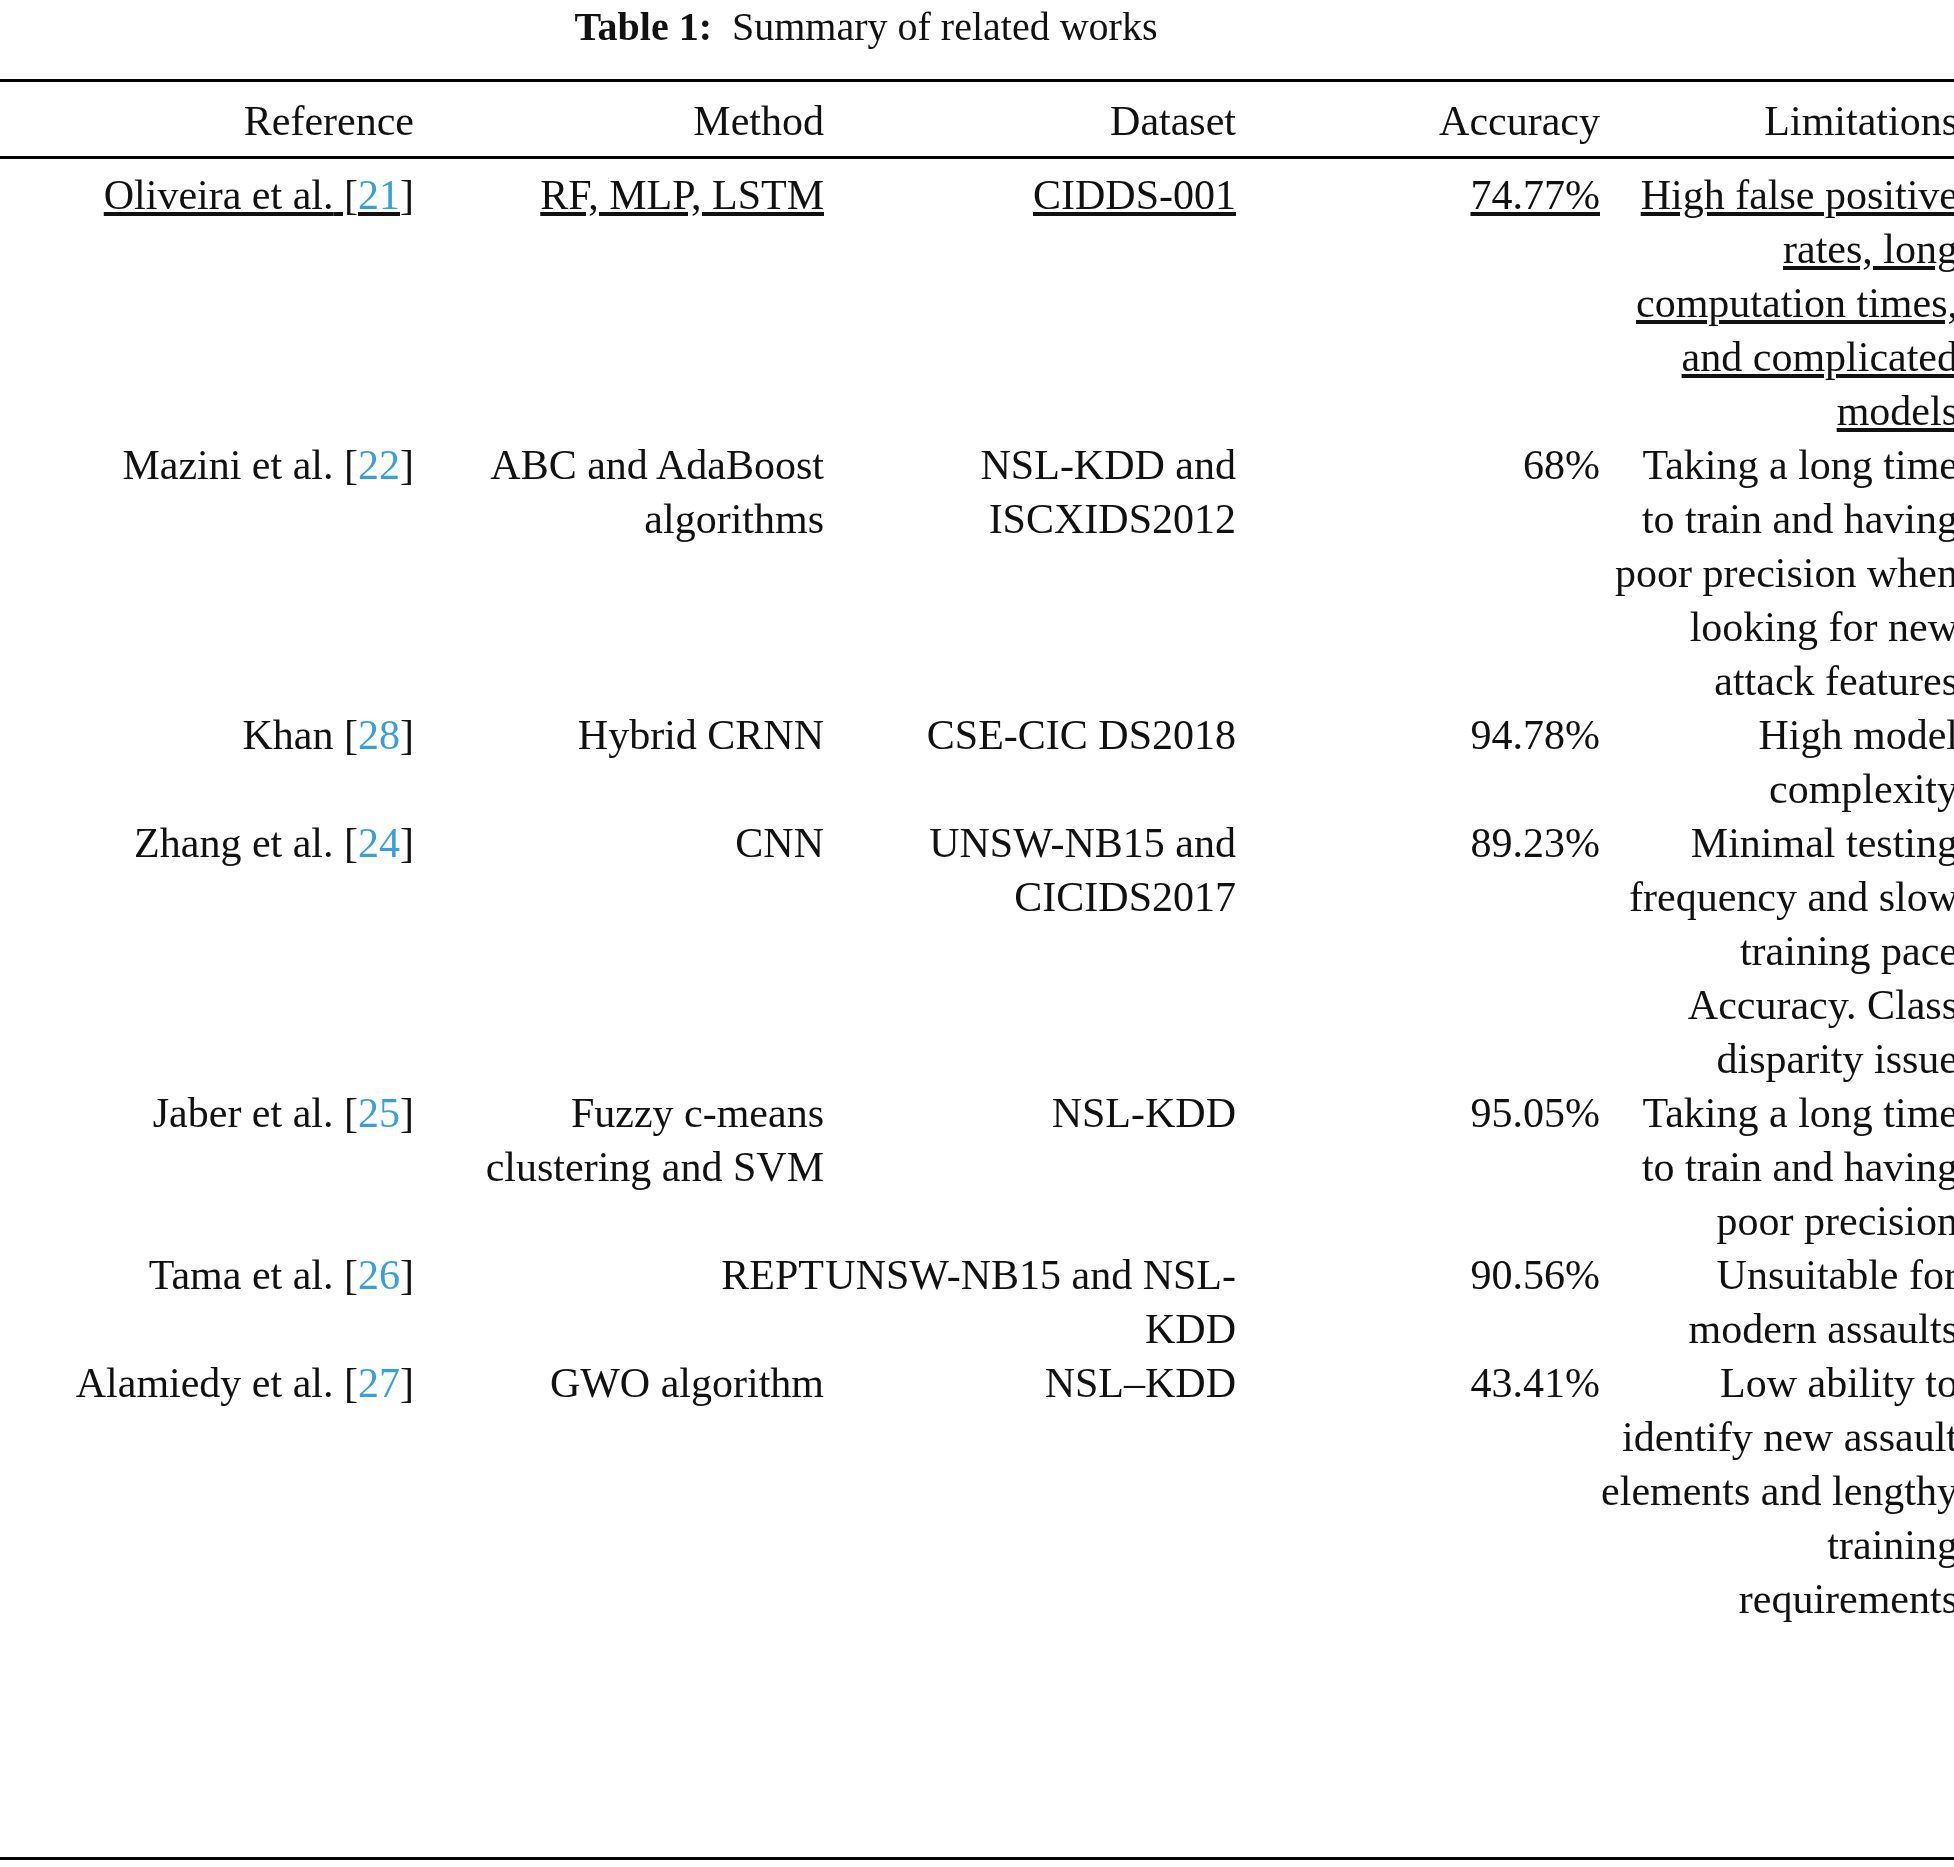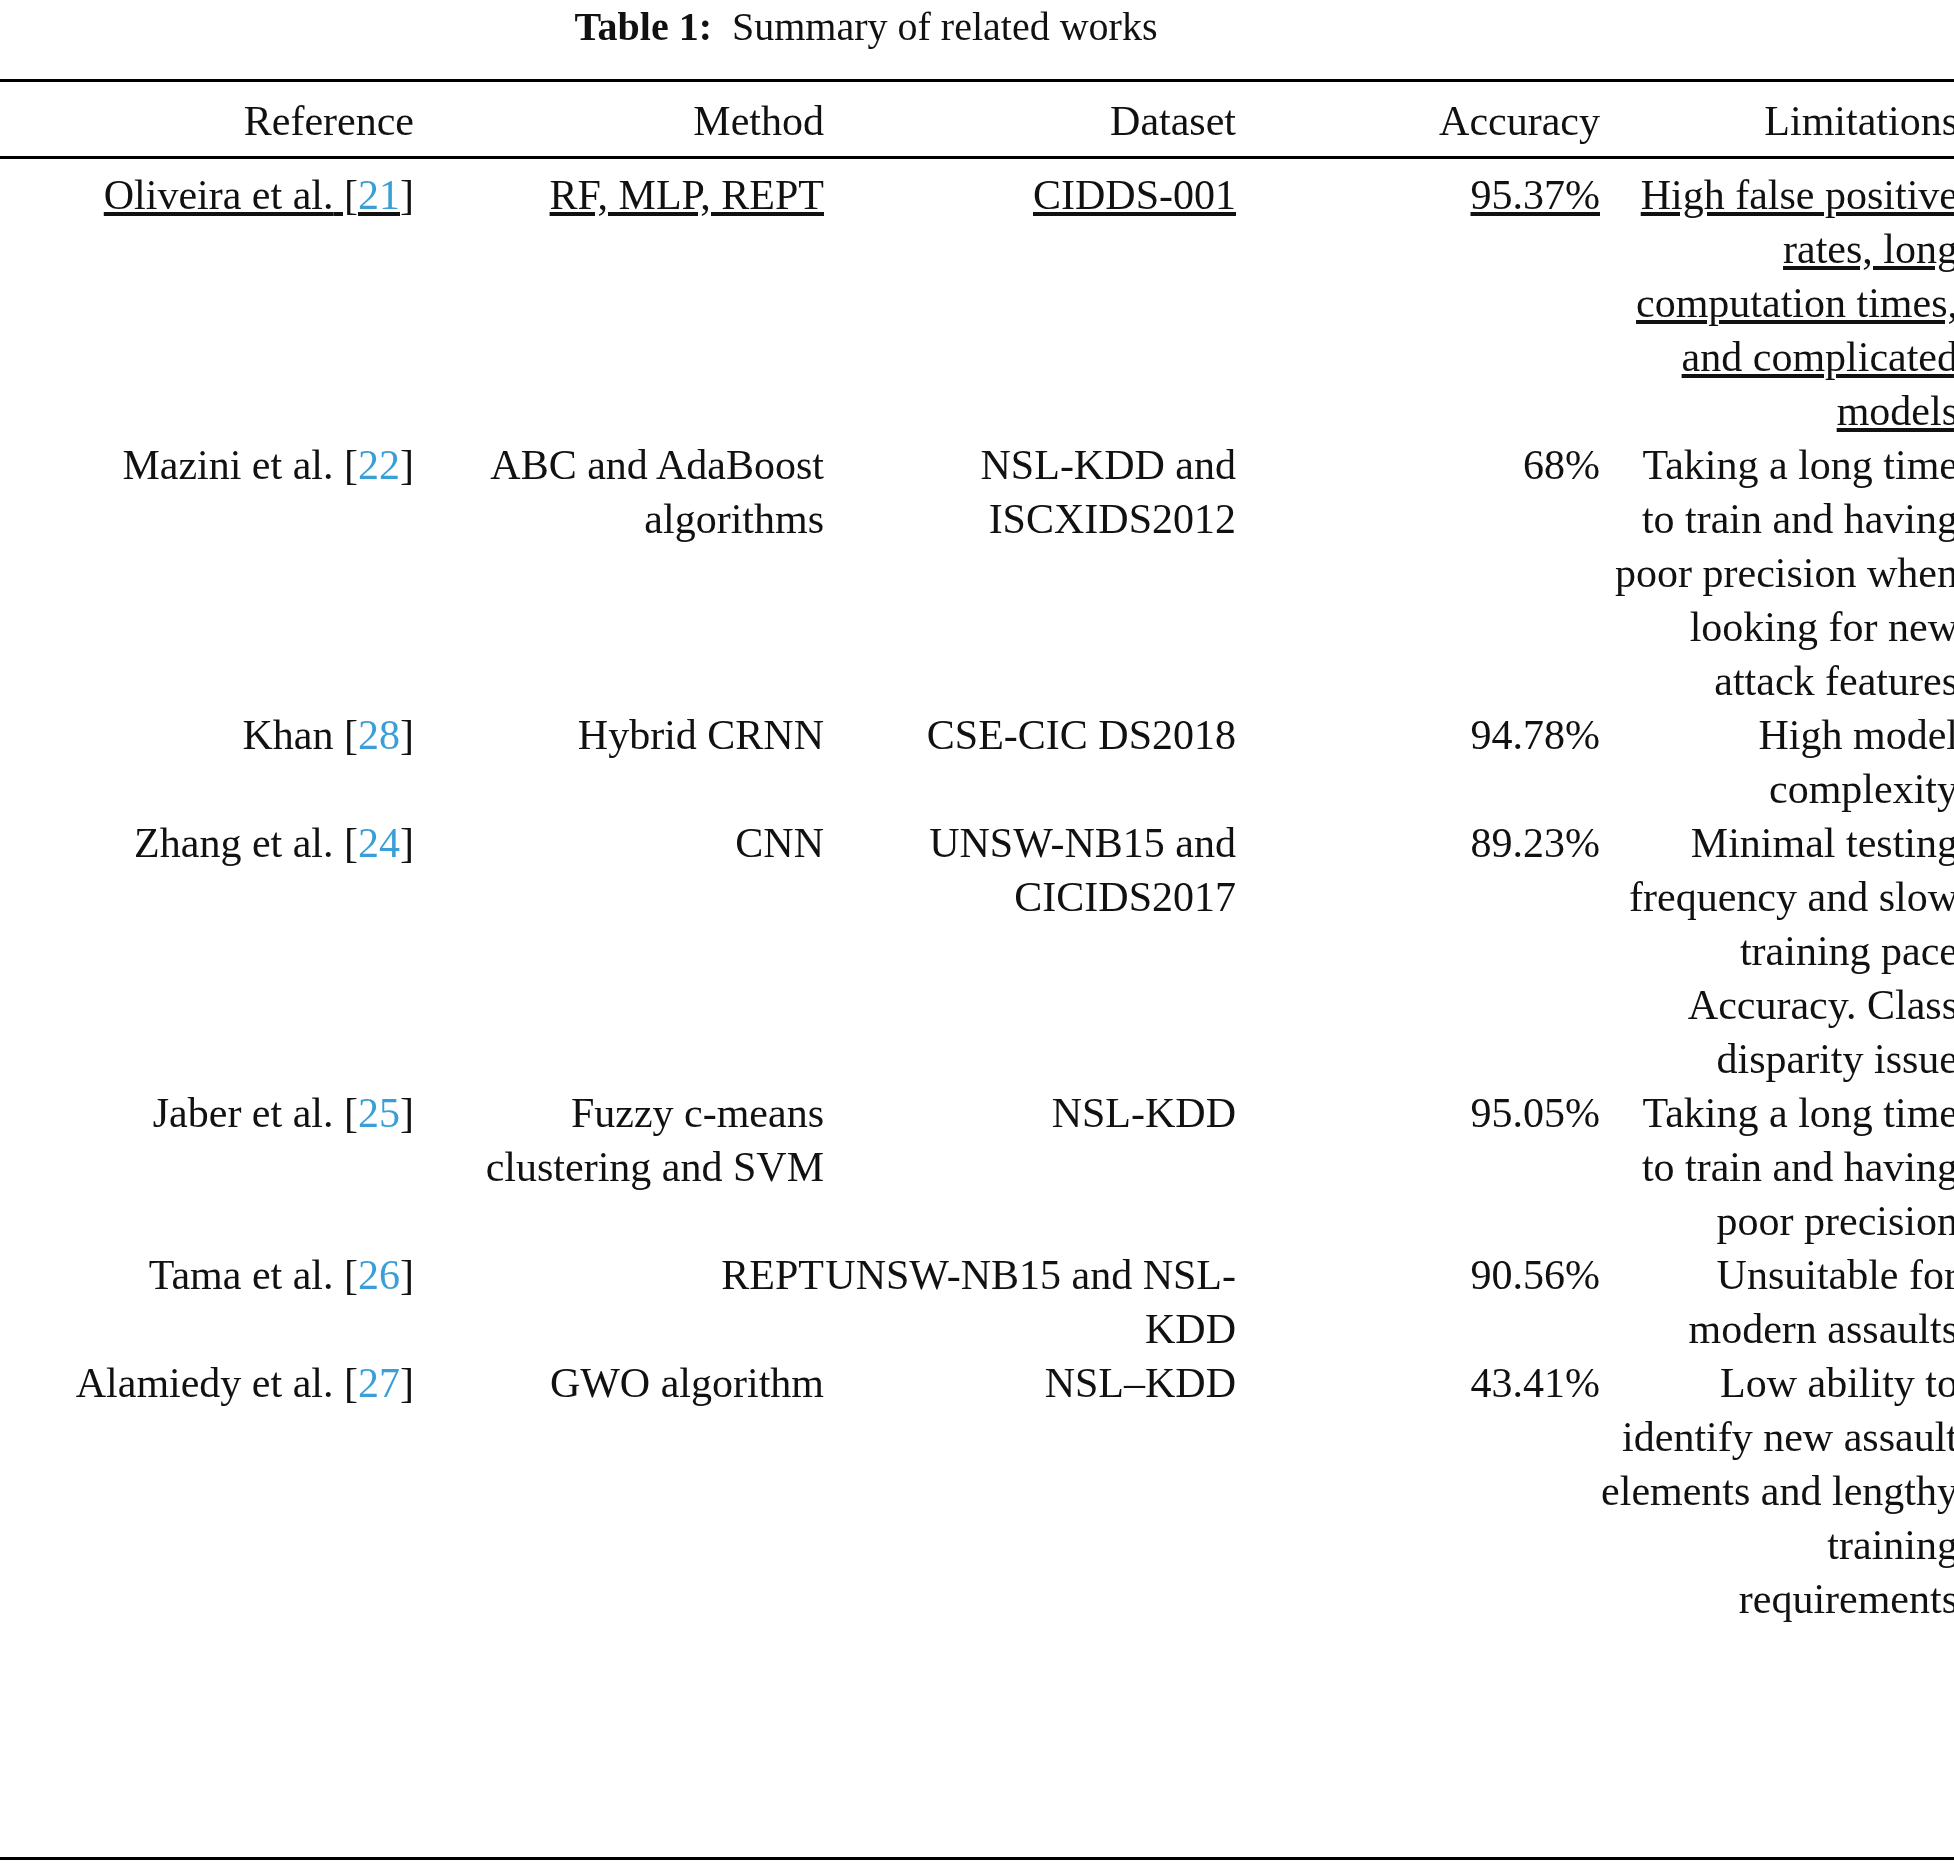--- a/index.html
+++ b/index.html
@@ -51,23 +51,23 @@
       <th class="c1">Reference</th>
       <th class="c2">Method</th>
       <th class="c3">Dataset</th>
       <th class="c4">Accuracy</th>
       <th class="c5">Limitations</th>
     </tr>
   </thead>
   <tbody>
     <tr>
       <td class="c1 cell-ref"><span>Oliveira et al.</span> [<a class="cite">21</a>]</td>
-      <td class="c2">RF, MLP, REPT</td>
+      <td class="c2">RF, MLP, LSTM</td>
       <td class="c3">CIDDS-001</td>
-      <td class="c4">95.37%</td>
+      <td class="c4">74.77%</td>
       <td class="c5">High false positive rates, long computation times, and complicated models</td>
     </tr>
     <tr>
       <td class="c1 cell-ref"><span>Mazini et al.</span> [<a class="cite">22</a>]</td>
       <td class="c2">ABC and AdaBoost algorithms</td>
       <td class="c3">NSL-KDD and ISCXIDS2012</td>
       <td class="c4">68%</td>
       <td class="c5">Taking a long time to train and having poor precision when looking for new attack features</td>
     </tr>
     <tr>

